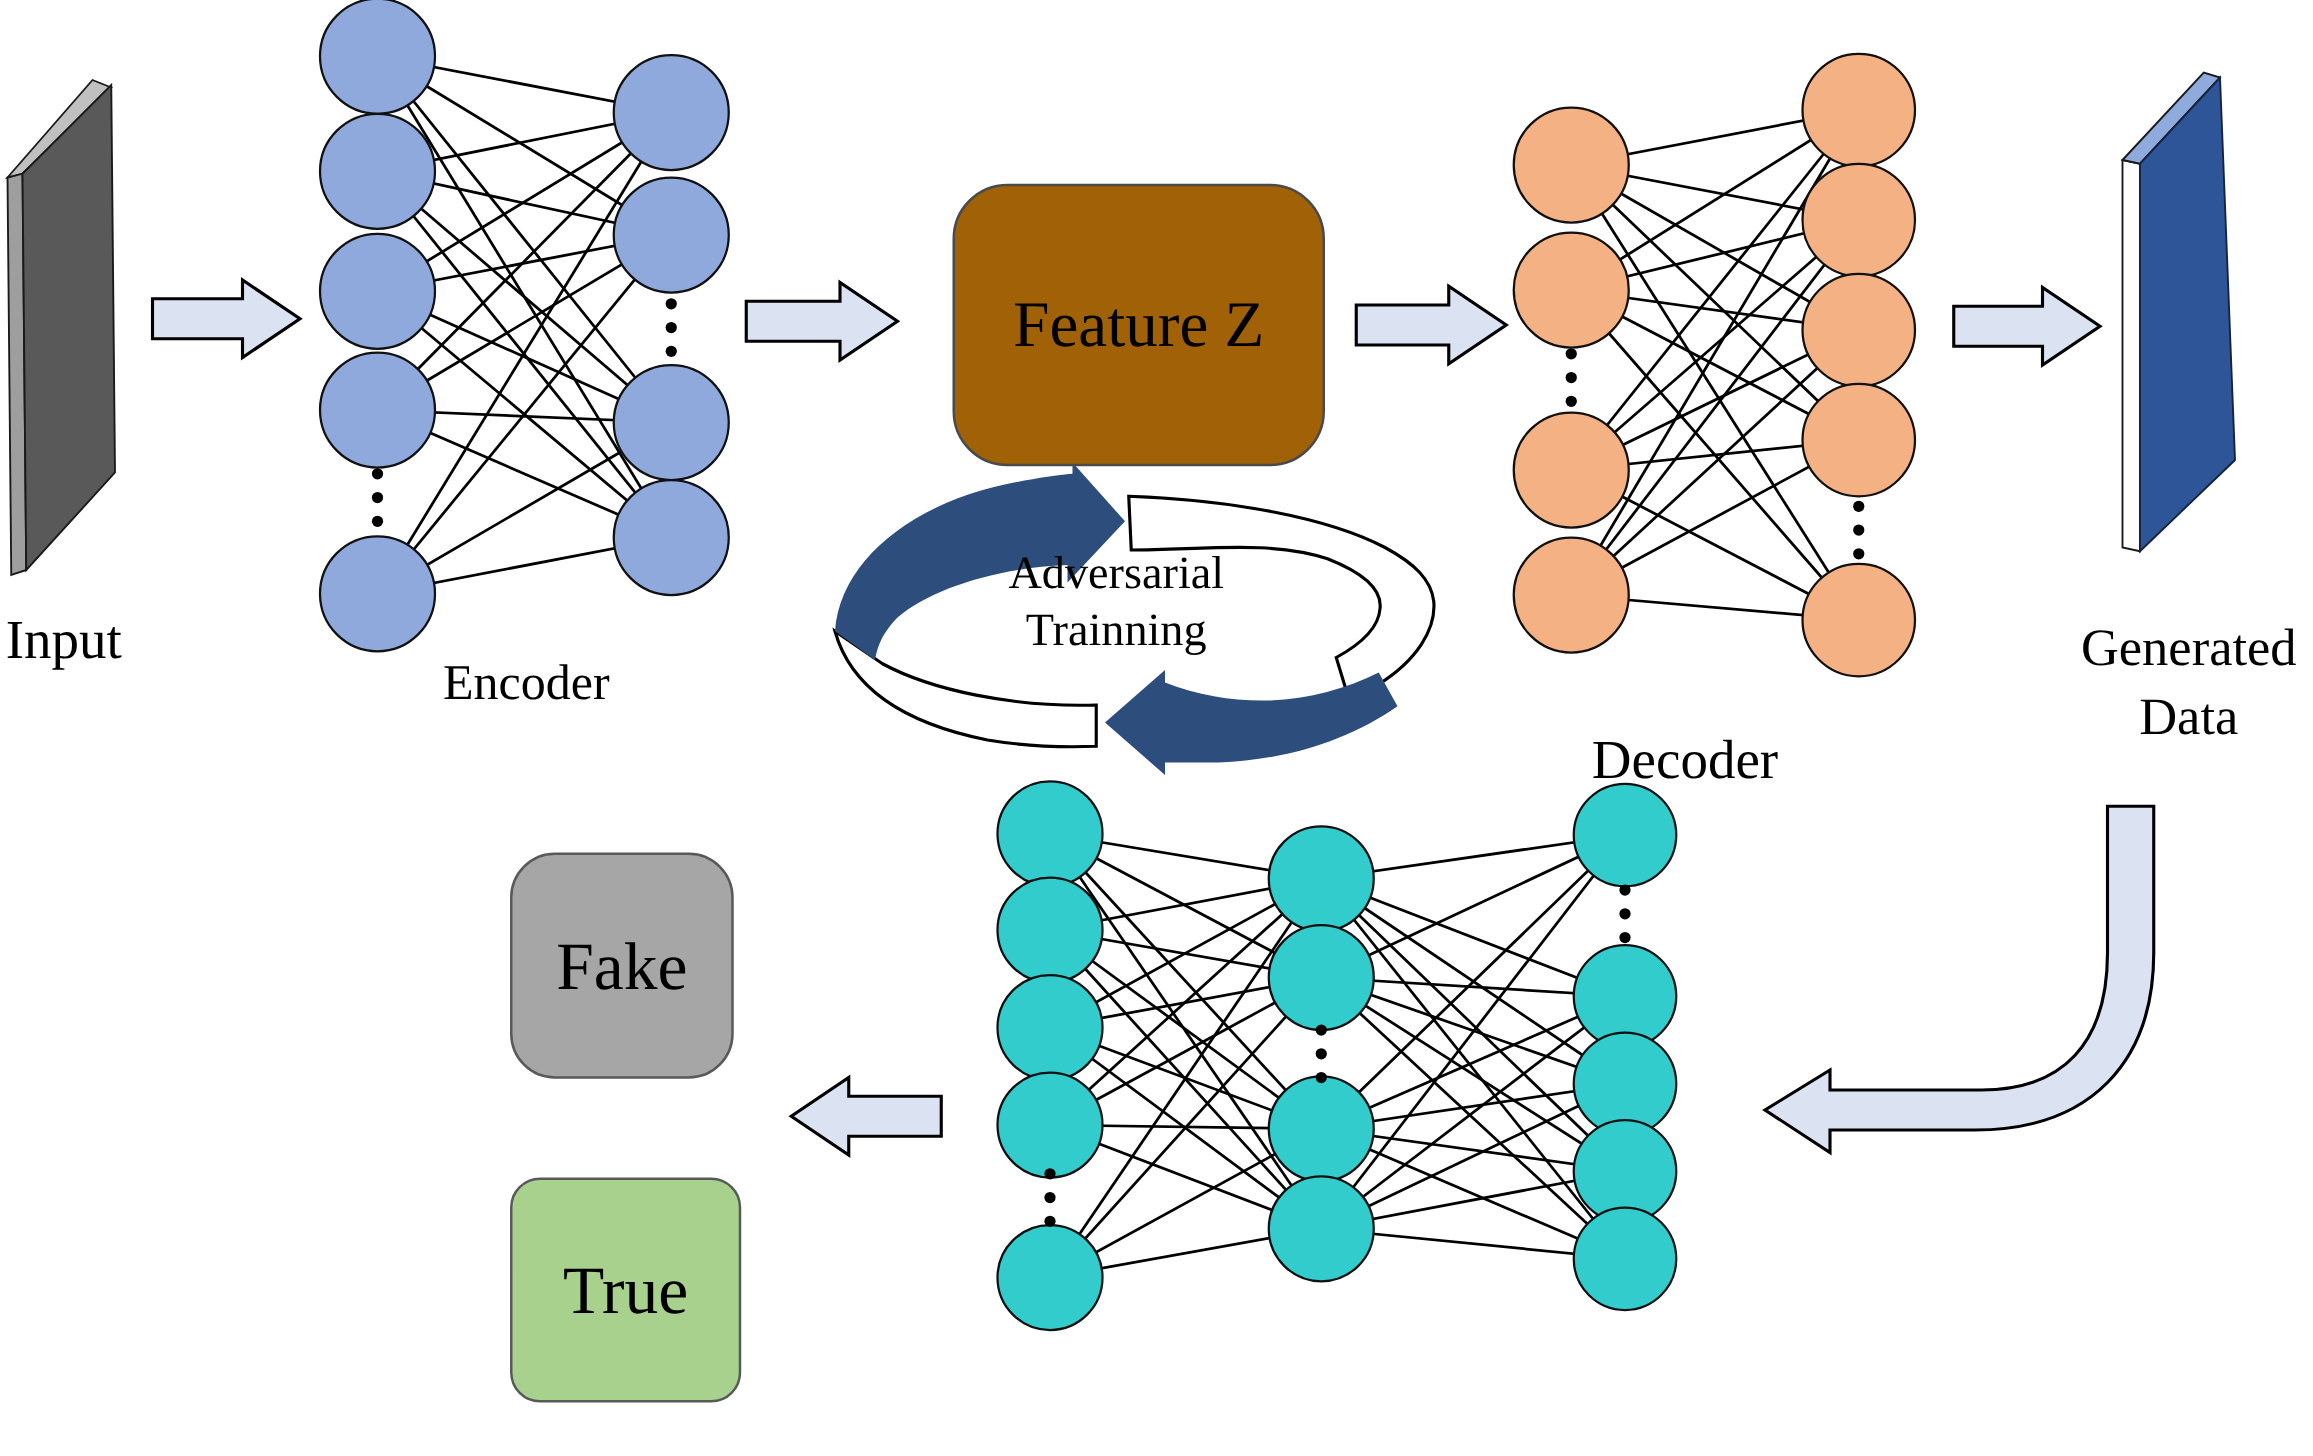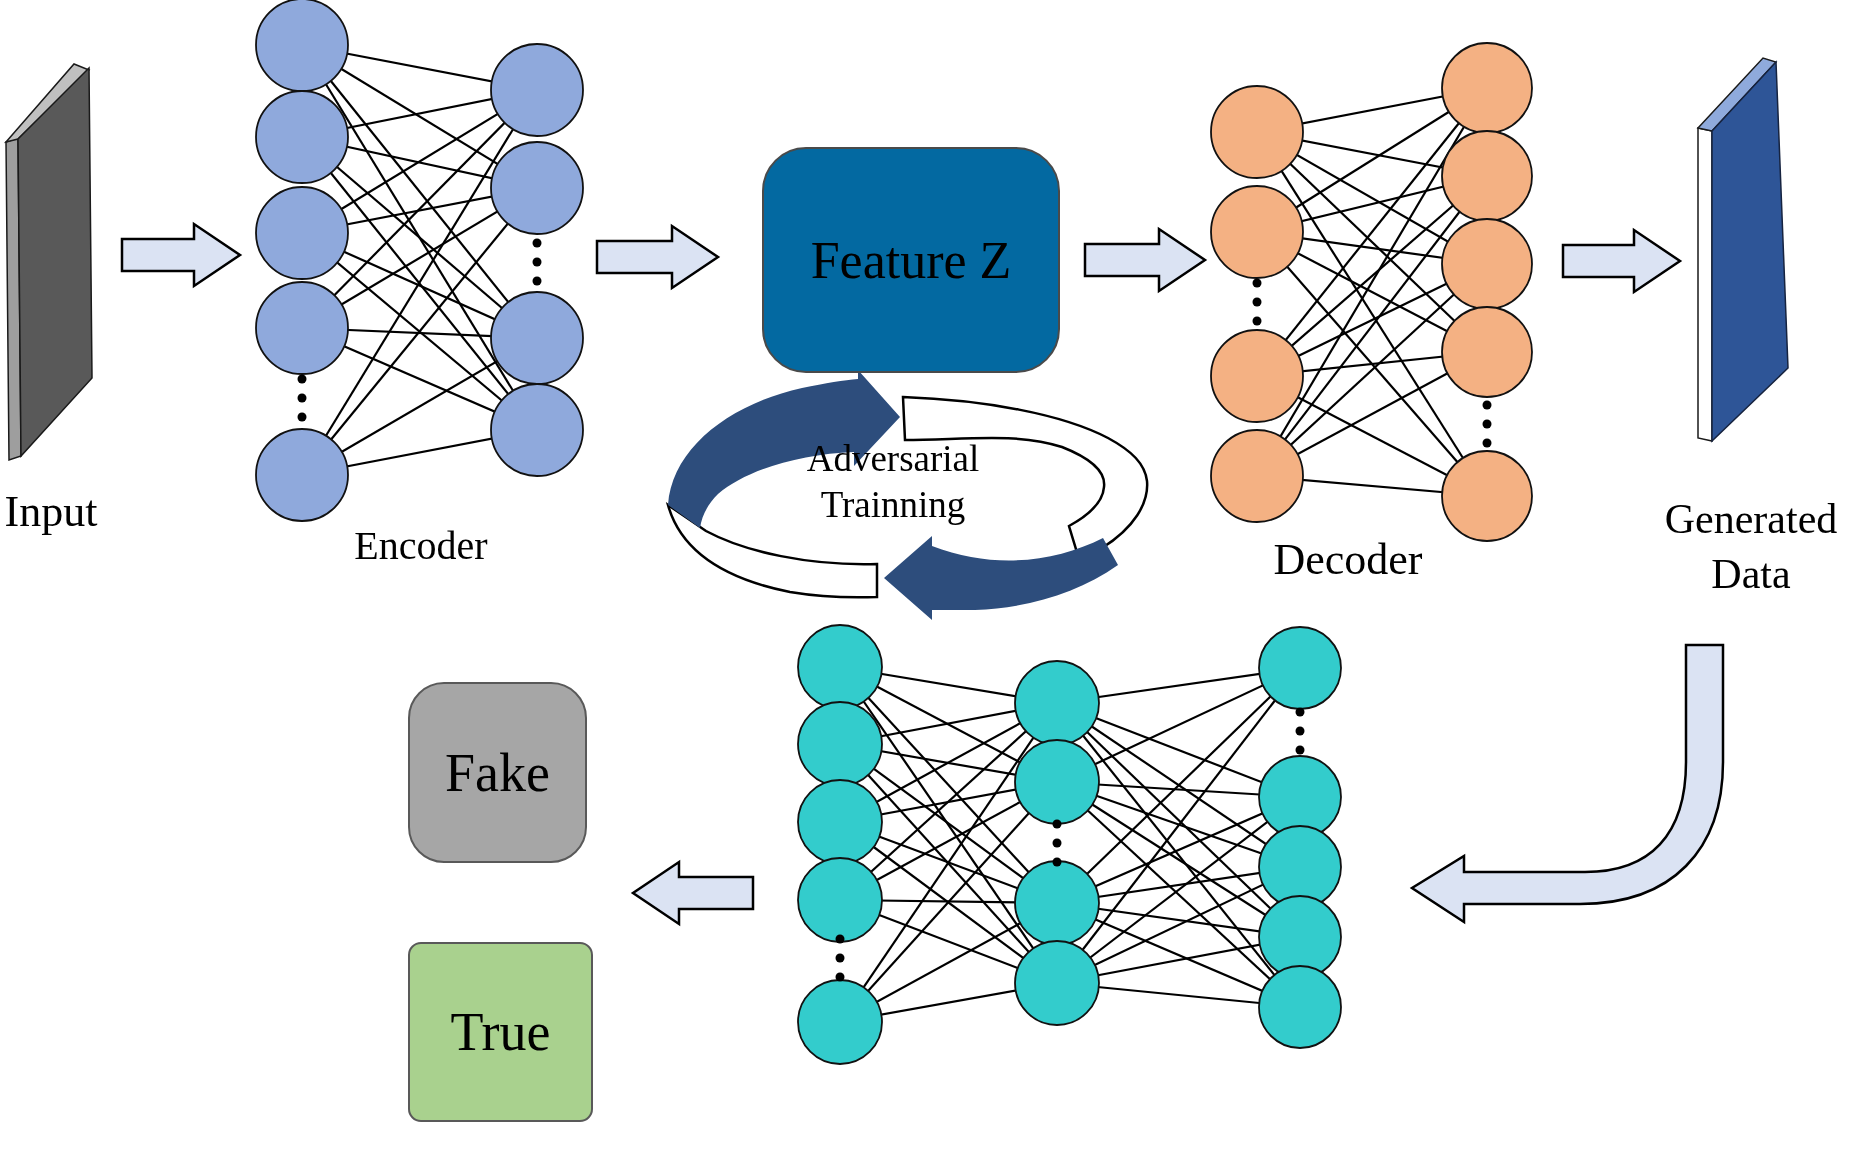--- a/index.html
+++ b/index.html
@@ -2,30 +2,30 @@
 <html><head>
 <meta charset="utf-8">
 <style>
   html,body{margin:0;padding:0;background:#fff;}
   body{position:relative;width:1850px;height:1165px;overflow:hidden;
        font-family:"Liberation Serif","DejaVu Serif",serif;color:#000;}
   #diagram-svg{position:absolute;left:0;top:0;width:1850px;height:1165px;}
   .lbl{position:absolute;text-align:center;color:#000;}
   .lbl-input{left:-30px;top:486px;width:162px;font-size:44px;}
   .lbl-encoder{left:311px;top:522px;width:220px;font-size:40px;}
-  .lbl-decoder{left:1238px;top:534px;width:220px;font-size:44px;}
+  .lbl-decoder{left:1238px;top:582px;width:220px;font-size:44px;}
   .lbl-generated{left:1636px;top:492px;width:230px;font-size:42px;line-height:1.3;}
   .lbl-adversarial{left:788px;top:436px;width:210px;font-size:37px;line-height:1.25;}
   .rbox{position:absolute;display:flex;align-items:center;justify-content:center;
         box-sizing:border-box;color:#000;}
   .feature-box{left:762px;top:147px;width:298px;height:226px;border-radius:44px;
         border:2px solid #4a4a4a;font-size:52px;}
   .fake-box{left:408px;top:682px;width:179px;height:181px;border-radius:36px;
         border:2px solid #595959;font-size:54px;}
-  .true-box{left:408px;top:942px;width:185px;height:180px;border-radius:13px;
+  .true-box{left:408px;top:942px;width:185px;height:180px;border-radius:24px;
         border:2px solid #595959;font-size:54px;}
 </style>
 </head>
 <body>
 
 <svg id="diagram-svg" viewBox="0 0 1850 1165" xmlns="http://www.w3.org/2000/svg">
 
   <g>
     <polygon points="6,142 18,138 21,456 9,460" stroke="#1a1a1a" stroke-width="1.5" fill="#9e9e9e"></polygon>
     <polygon points="6,142 74,64 89,70 18,139" stroke="#1a1a1a" stroke-width="1.5" fill="#c0c0c0"></polygon>
@@ -205,21 +205,21 @@
       <circle cx="1300" cy="750" r="4.5" fill="#000"></circle>
     </g>
 </svg>
 
 <div class="lbl lbl-input">Input</div>
 <div class="lbl lbl-encoder">Encoder</div>
 <div class="lbl lbl-decoder">Decoder</div>
 <div class="lbl lbl-generated">Generated Data</div>
 <div class="lbl lbl-adversarial">Adversarial Trainning</div>
 
-<div class="rbox feature-box" style="background: #0369a1;">
+<div class="rbox feature-box" style="background: #a16207;">
   <span>Feature Z</span>
 </div>
 <div class="rbox fake-box" style="background: rgb(166, 166, 166);">
   <span>Fake</span>
 </div>
 <div class="rbox true-box" style="background: rgb(169, 209, 142);">
   <span>True</span>
 </div>
 
 </body></html>

